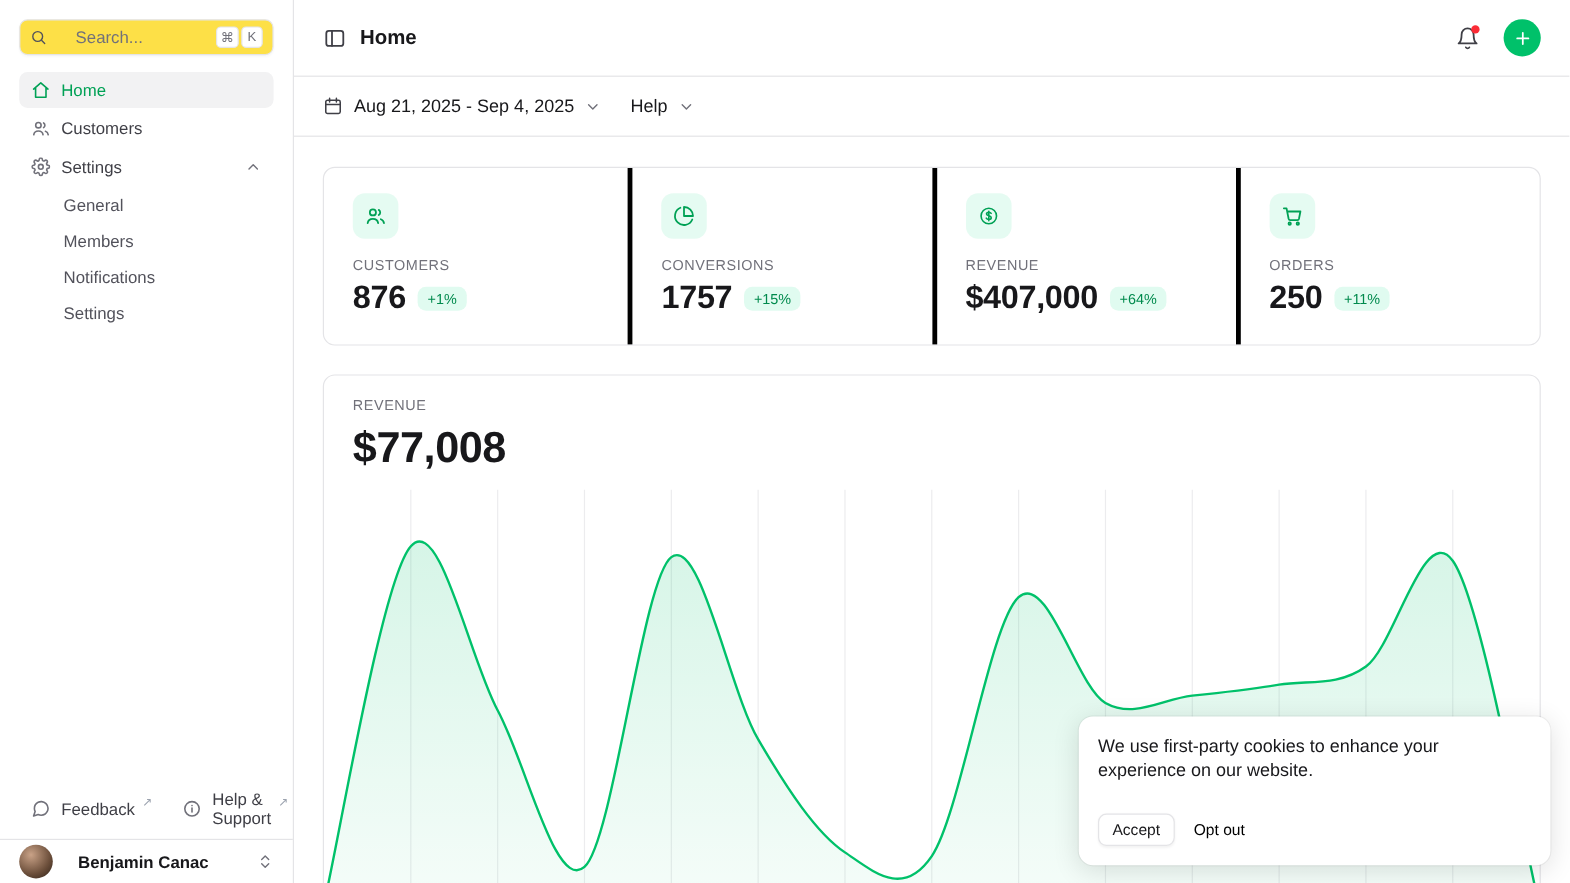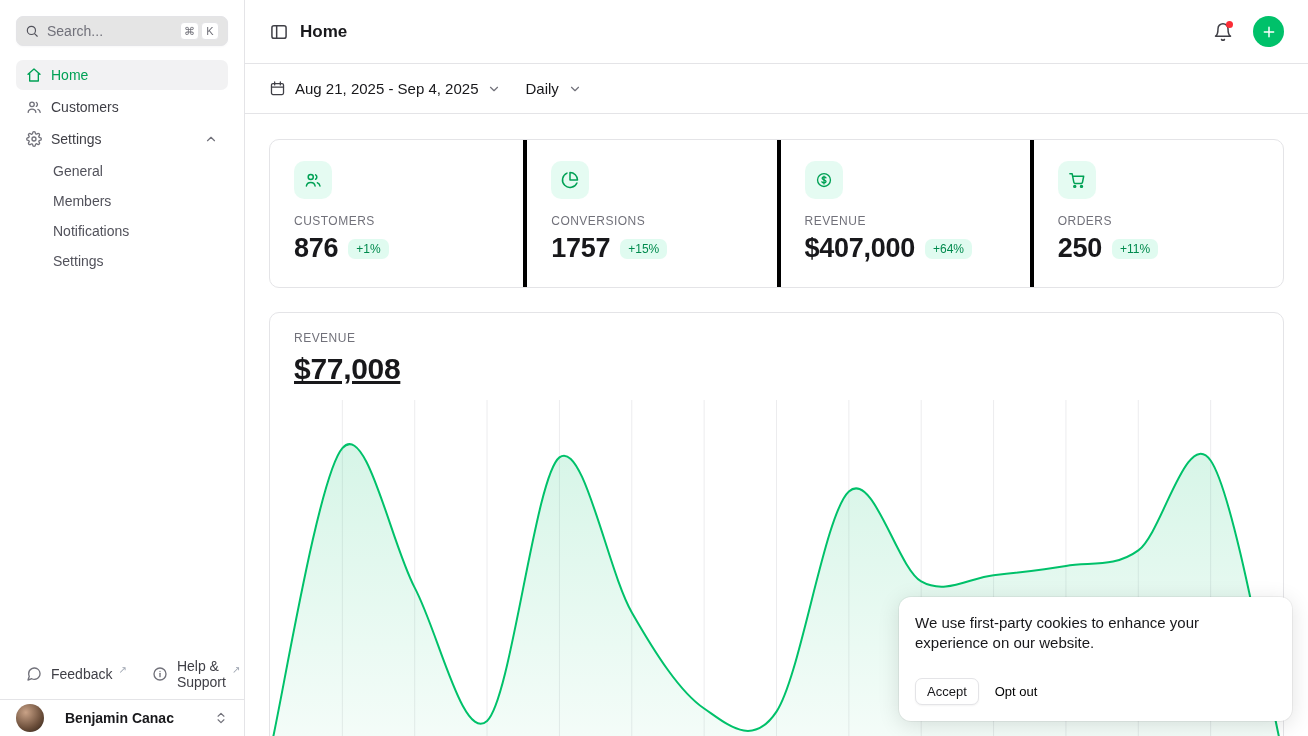--- a/index.html
+++ b/index.html
@@ -10,21 +10,21 @@
   
   .sidebar { width:245px; flex:0 0 245px; border-right:1px solid #e4e4e7;
     display:flex; flex-direction:column; padding-top:16px; background:#fff; }
   .sidebar-header { padding:0 16px; height:32px; display:flex; align-items:center; gap:9px; margin-bottom:13px; }
   .logo-circle { width:26px; height:26px; border-radius:50%; background:#0c0c0d;
     display:flex; align-items:center; justify-content:center; flex:0 0 26px; }
   .logo-label { font-weight:700; font-size:15px; }
   .icon-btn { margin-left:auto; color:#a1a1aa; background:none; border:none; display:flex; cursor:pointer; }
 
   .search-box { margin:0 16px 14px; height:30px; border:1px solid #e4e4e7; border-radius:7px;
-    display:flex; align-items:center; gap:8px; padding:0 8px; background:#e5e5e5;
+    display:flex; align-items:center; gap:24px; padding:0 8px; background:#fde047;
     box-shadow:0 1px 2px rgba(0,0,0,0.03); cursor:text; }
   .search-box .mag { color:#52525b; display:flex; }
   .search-placeholder { color:#71717a; flex:1; font-size:14px; }
   .kbd { min-width:18px; height:18px; border:1px solid #e4e4e7; border-radius:4px; font-size:11px;
     color:#71717a; display:flex; align-items:center; justify-content:center; padding:0 3px; background:#fff; }
   .kbd + .kbd { margin-left:2px; }
   .kbd-group { display:flex; }
 
   .nav { padding:0 16px; display:flex; flex-direction:column; gap:2px; }
   .nav-item { height:30px; border-radius:7px; display:flex; align-items:center; gap:9px;
@@ -78,21 +78,21 @@
   .stat-label { margin-bottom:5px; }
   .stat-value-row { display:flex; align-items:center; gap:10px; }
   .stat-value { font-size:27px; font-weight:700; letter-spacing:-0.01em; }
   .delta-badge { background:rgba(0,220,130,0.12); color:#008a4d; font-size:12px; font-weight:500;
     padding:3px 8px; border-radius:7px; }
 
   .chart-card { border:1px solid #e4e4e7; border-radius:10px; height:440px; flex:0 0 auto;
     display:flex; flex-direction:column; overflow:hidden; }
   .chart-header { padding:18px 24px 14px; }
   .chart-label { margin-bottom:7px; }
-  .chart-value { font-size:30px; font-weight:700; letter-spacing:-0.01em;text-decoration:underline; }
+  .chart-value { font-size:36px; font-weight:700; letter-spacing:-0.01em; }
   .chart-area { height:350px; position:relative; }
   .chart-area svg { position:absolute; inset:0; width:100%; height:100%; display:block; }
 
   
   .cookie-toast { position:fixed; right:16px; bottom:15px; width:393px; background:#fff;
     border-radius:12px; padding:16px; z-index:50;
     box-shadow:0 4px 22px rgba(0,0,0,0.12), 0 0 0 1px rgba(0,0,0,0.05); }
   .cookie-text { font-size:15px; line-height:1.38; color:#18181b; }
   .cookie-actions { margin-top:24px; display:flex; align-items:center; gap:10px; }
   .accept-btn { border:1px solid #e4e4e7; background:#fff; border-radius:7px; padding:5px 11px;
@@ -248,21 +248,21 @@
         </span>
         <span>Aug 21, 2025 - Sep 4, 2025</span>
         <span class="chev">
           <svg class="ic" width="14" height="14" viewBox="0 0 24 24" fill="none" stroke="currentColor" stroke-width="2" stroke-linecap="round" stroke-linejoin="round">
             <path d="M6 9l6 6 6-6"></path>
           </svg>
         </span>
       </button>
 
       <button class="toolbar-btn">
-        <span>Daily</span>
+        <span>Help</span>
         <span class="chev">
           <svg class="ic" width="14" height="14" viewBox="0 0 24 24" fill="none" stroke="currentColor" stroke-width="2" stroke-linecap="round" stroke-linejoin="round">
             <path d="M6 9l6 6 6-6"></path>
           </svg>
         </span>
       </button>
     </div>
 
     <div class="content">
 

